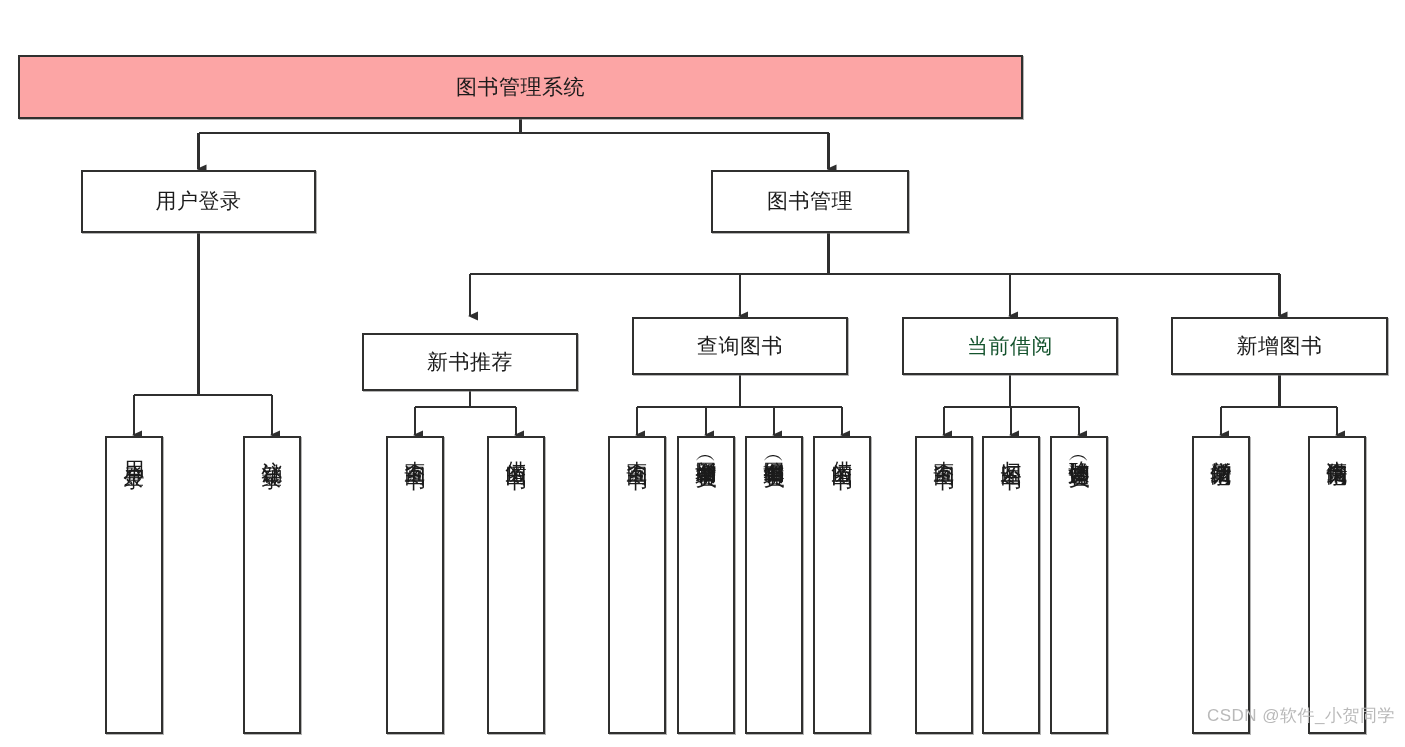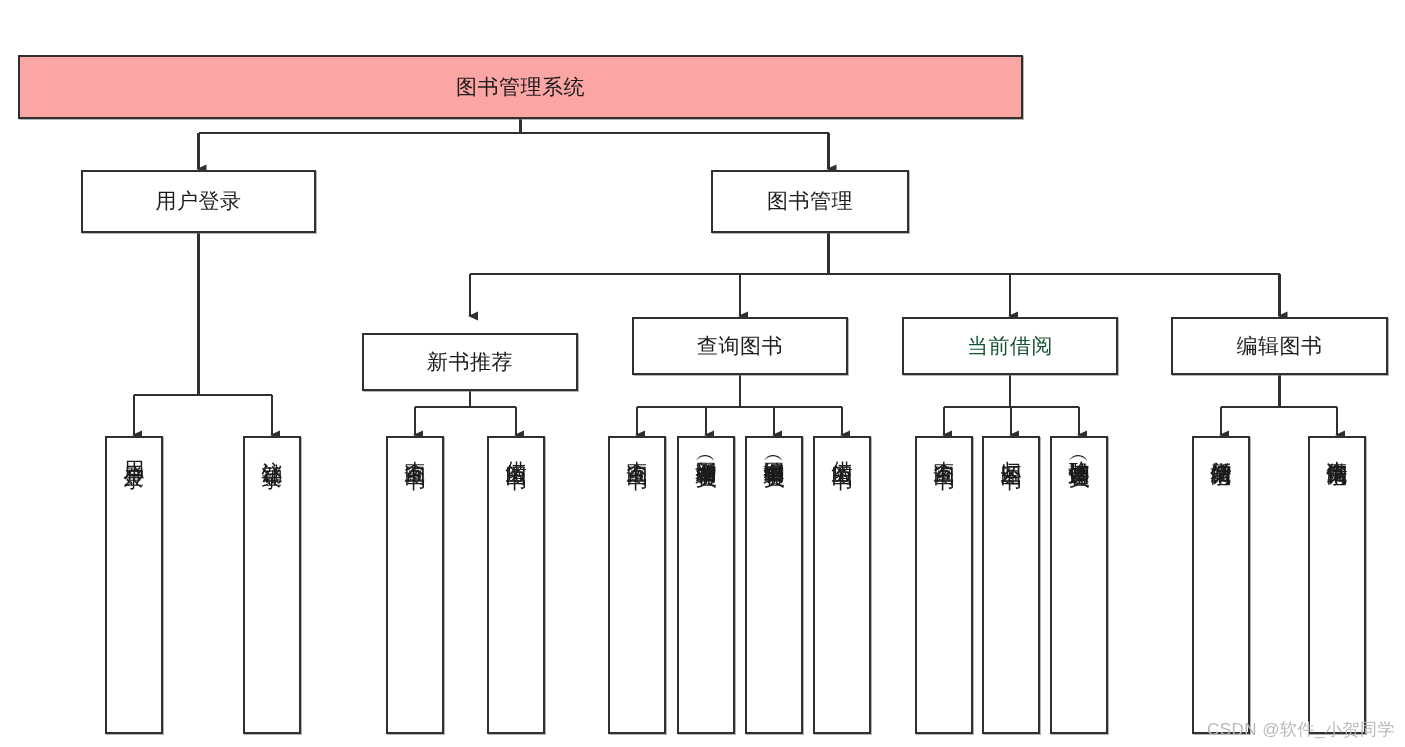--- a/index.html
+++ b/index.html
@@ -61,21 +61,21 @@
     letter-spacing: 3px;
     line-height: 1.05;
     white-space: nowrap;
   }
   .node.vertical.long .node-label {
     letter-spacing: 1px;
   }
   #watermark {
     position: absolute;
     right: 10px;
-    bottom: 6px;
+    bottom: 20px;
     font-size: 17px;
     color: #b9b9b9;
     letter-spacing: 0.5px;
     user-select: none;
     white-space: nowrap;
     margin-left: 16px;
   }
 </style>
 </head>
 <body>
@@ -136,21 +136,21 @@
       <div class="node horizontal" style="left: 362px; top: 317px; width: 216px; height: 58px; border-color: rgb(48, 48, 47); background: rgb(255, 255, 255); margin-top: 16px;">
         <span class="node-label" style="color: rgb(27, 27, 27);">新书推荐</span>
       </div>
       <div class="node horizontal" style="left: 632px; top: 317px; width: 216px; height: 58px; border-color: rgb(48, 48, 47); background: rgb(255, 255, 255);">
         <span class="node-label" style="color: rgb(27, 27, 27);">查询图书</span>
       </div>
       <div class="node horizontal" style="left: 902px; top: 317px; width: 216px; height: 58px; border-color: rgb(48, 48, 47); background: rgb(255, 255, 255);">
         <span class="node-label" style="color: #14532d;">当前借阅</span>
       </div>
       <div class="node horizontal" style="left: 1171px; top: 317px; width: 217px; height: 58px; border-color: rgb(48, 48, 47); background: rgb(255, 255, 255);">
-        <span class="node-label" style="color: rgb(27, 27, 27);">编辑图书</span>
+        <span class="node-label" style="color: rgb(27, 27, 27);">新增图书</span>
       </div>
       <div class="node vertical" style="left: 105px; top: 436px; width: 58px; height: 298px; border-color: rgb(48, 48, 47); background: rgb(255, 255, 255);">
         <span class="node-label" style="color: rgb(27, 27, 27);">用户登录</span>
       </div>
       <div class="node vertical" style="left: 243px; top: 436px; width: 58px; height: 298px; border-color: rgb(48, 48, 47); background: rgb(255, 255, 255);">
         <span class="node-label" style="color: rgb(27, 27, 27);">注销登录</span>
       </div>
       <div class="node vertical" style="left: 386px; top: 436px; width: 58px; height: 298px; border-color: rgb(48, 48, 47); background: rgb(255, 255, 255);">
         <span class="node-label" style="color: rgb(27, 27, 27);">查询图书</span>
       </div>

